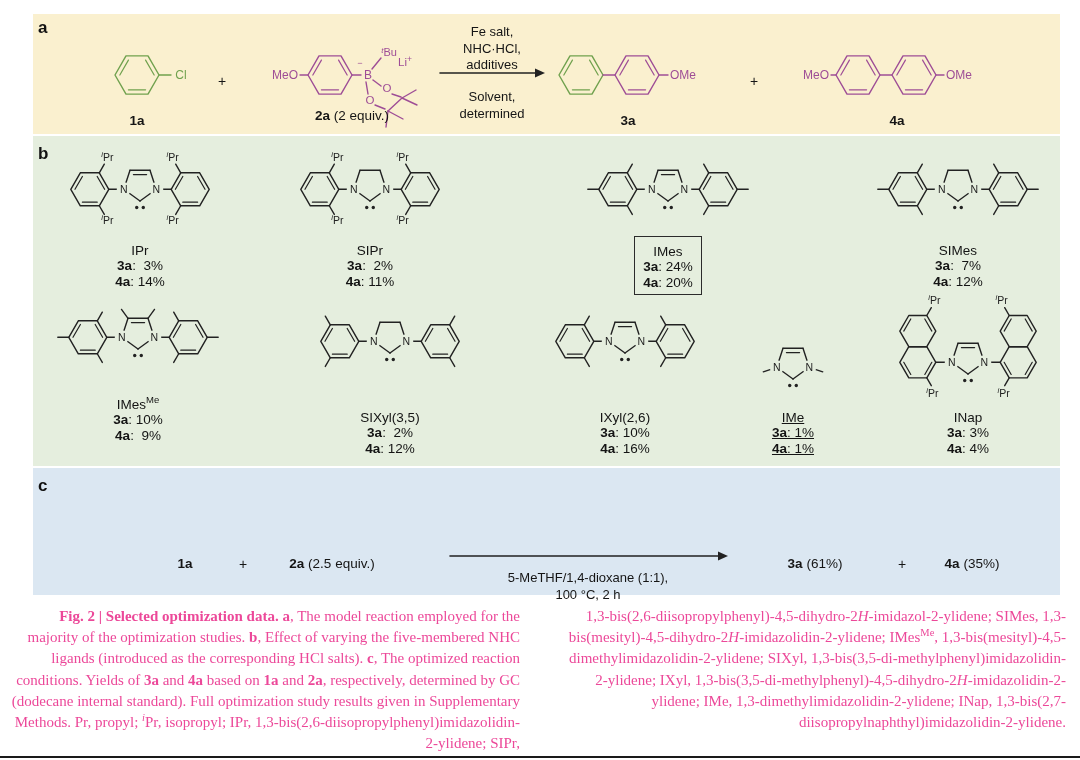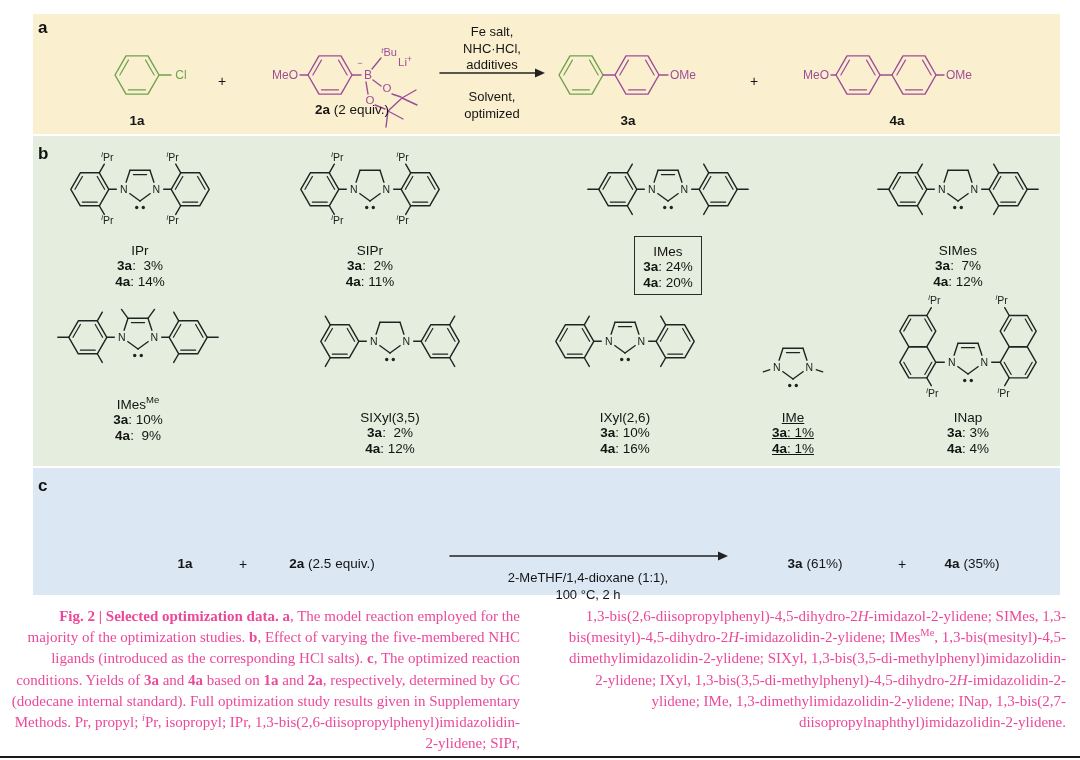--- a/index.html
+++ b/index.html
@@ -97,25 +97,25 @@
       </svg>
   </div>
   <div class="plabel" style="left:38px;top:18px;">a</div>
   <div class="abs ctr schemetxt" style="left:492px;top:16px;">
     <div>Fe salt,</div>
     <div>NHC·HCl,</div>
     <div>additives</div>
   </div>
   <div class="abs ctr schemetxt" style="left:492px;top:81px;">
     <div>Solvent,</div>
-    <div>optimized</div>
+    <div>determined</div>
   </div>
   <div class="abs ctr cmplbl" style="left:137px;top:105px;"><b>1a</b></div>
   <div class="abs ctr plus" style="left:222px;top:65px;">+</div>
-  <div class="abs ctr cmplbl" style="left:352px;top:94px;text-align:center;"><b>2a</b><span> (2 equiv.)</span></div>
+  <div class="abs ctr cmplbl" style="left:352px;top:100px;text-align:center;"><b>2a</b><span> (2 equiv.)</span></div>
   <div class="abs ctr cmplbl" style="left:628px;top:105px;"><b>3a</b></div>
   <div class="abs ctr plus" style="left:754px;top:65px;">+</div>
   <div class="abs ctr cmplbl" style="left:897px;top:105px;"><b>4a</b></div>
 
   <div class="panel" style="top: 136px; height: 330px; background: rgb(229, 238, 222);"></div>
   <div class="plabel" style="left:38px;top:144px;">b</div>
 
   <div class="card" style="left:15px;top:148px;width:250px;">
     <svg width="250" height="86">
         <path d="M93.8,41.3L84.3,57.8L65.3,57.8L55.8,41.3L65.3,24.8L84.3,24.8Z" fill="none" stroke="#222222" stroke-width="1.4" stroke-linejoin="round"></path>
@@ -443,21 +443,21 @@
   </div>
 
   <div class="panel" style="top: 468px; height: 127px; background: rgb(219, 231, 242);">
     <svg id="schemeC" width="1027" height="127">
         <line x1="417" y1="88" x2="686" y2="88" stroke="#222222" stroke-width="1.6" stroke-linecap="round"></line>
         <polygon points="695,88 685,83.5 685,92.5" fill="#222222"></polygon>
       </svg>
   </div>
   <div class="plabel" style="left:38px;top:476px;">c</div>
   <div class="abs ctr schemetxt" style="left:588px;top:562px;">
-    <div>2-MeTHF/1,4-dioxane (1:1),</div>
+    <div>5-MeTHF/1,4-dioxane (1:1),</div>
     <div>100 °C, 2 h</div>
   </div>
   <div class="abs ctr cmplbl" style="left:185px;top:548px;"><b>1a</b></div>
   <div class="abs ctr plus" style="left:243px;top:548px;">+</div>
   <div class="abs ctr cmplbl" style="left:332px;top:548px;"><b>2a</b><span> (2.5 equiv.)</span></div>
   <div class="abs ctr cmplbl" style="left:815px;top:548px;"><b>3a</b><span> (61%)</span></div>
   <div class="abs ctr plus" style="left:902px;top:548px;">+</div>
   <div class="abs ctr cmplbl" style="left:972px;top:548px;"><b>4a</b><span> (35%)</span></div>
 
   <div class="cap" style="left:8px;top:606px;width:512px;"><span style="font-weight: bold;">Fig. 2 | Selected optimization data. </span><span style="font-weight: bold;">a</span><span>, The model reaction employed for the majority of the optimization studies. </span><span style="font-weight: bold;">b</span><span>, Effect of varying the five-membered NHC ligands (introduced as the corresponding HCl salts). </span><span style="font-weight: bold;">c</span><span>, The optimized reaction conditions. Yields of </span><span style="font-weight: bold;">3a</span><span> and </span><span style="font-weight: bold;">4a</span><span> based on </span><span style="font-weight: bold;">1a</span><span> and </span><span style="font-weight: bold;">2a</span><span>, respectively, determined by GC (dodecane internal standard). Full optimization study results given in Supplementary Methods. Pr, propyl; </span><sup style="font-style: italic;">i</sup><span>Pr, isopropyl; IPr, 1,3-bis(2,6-diisopropylphenyl)imidazolidin-2-ylidene; SIPr,</span></div>

